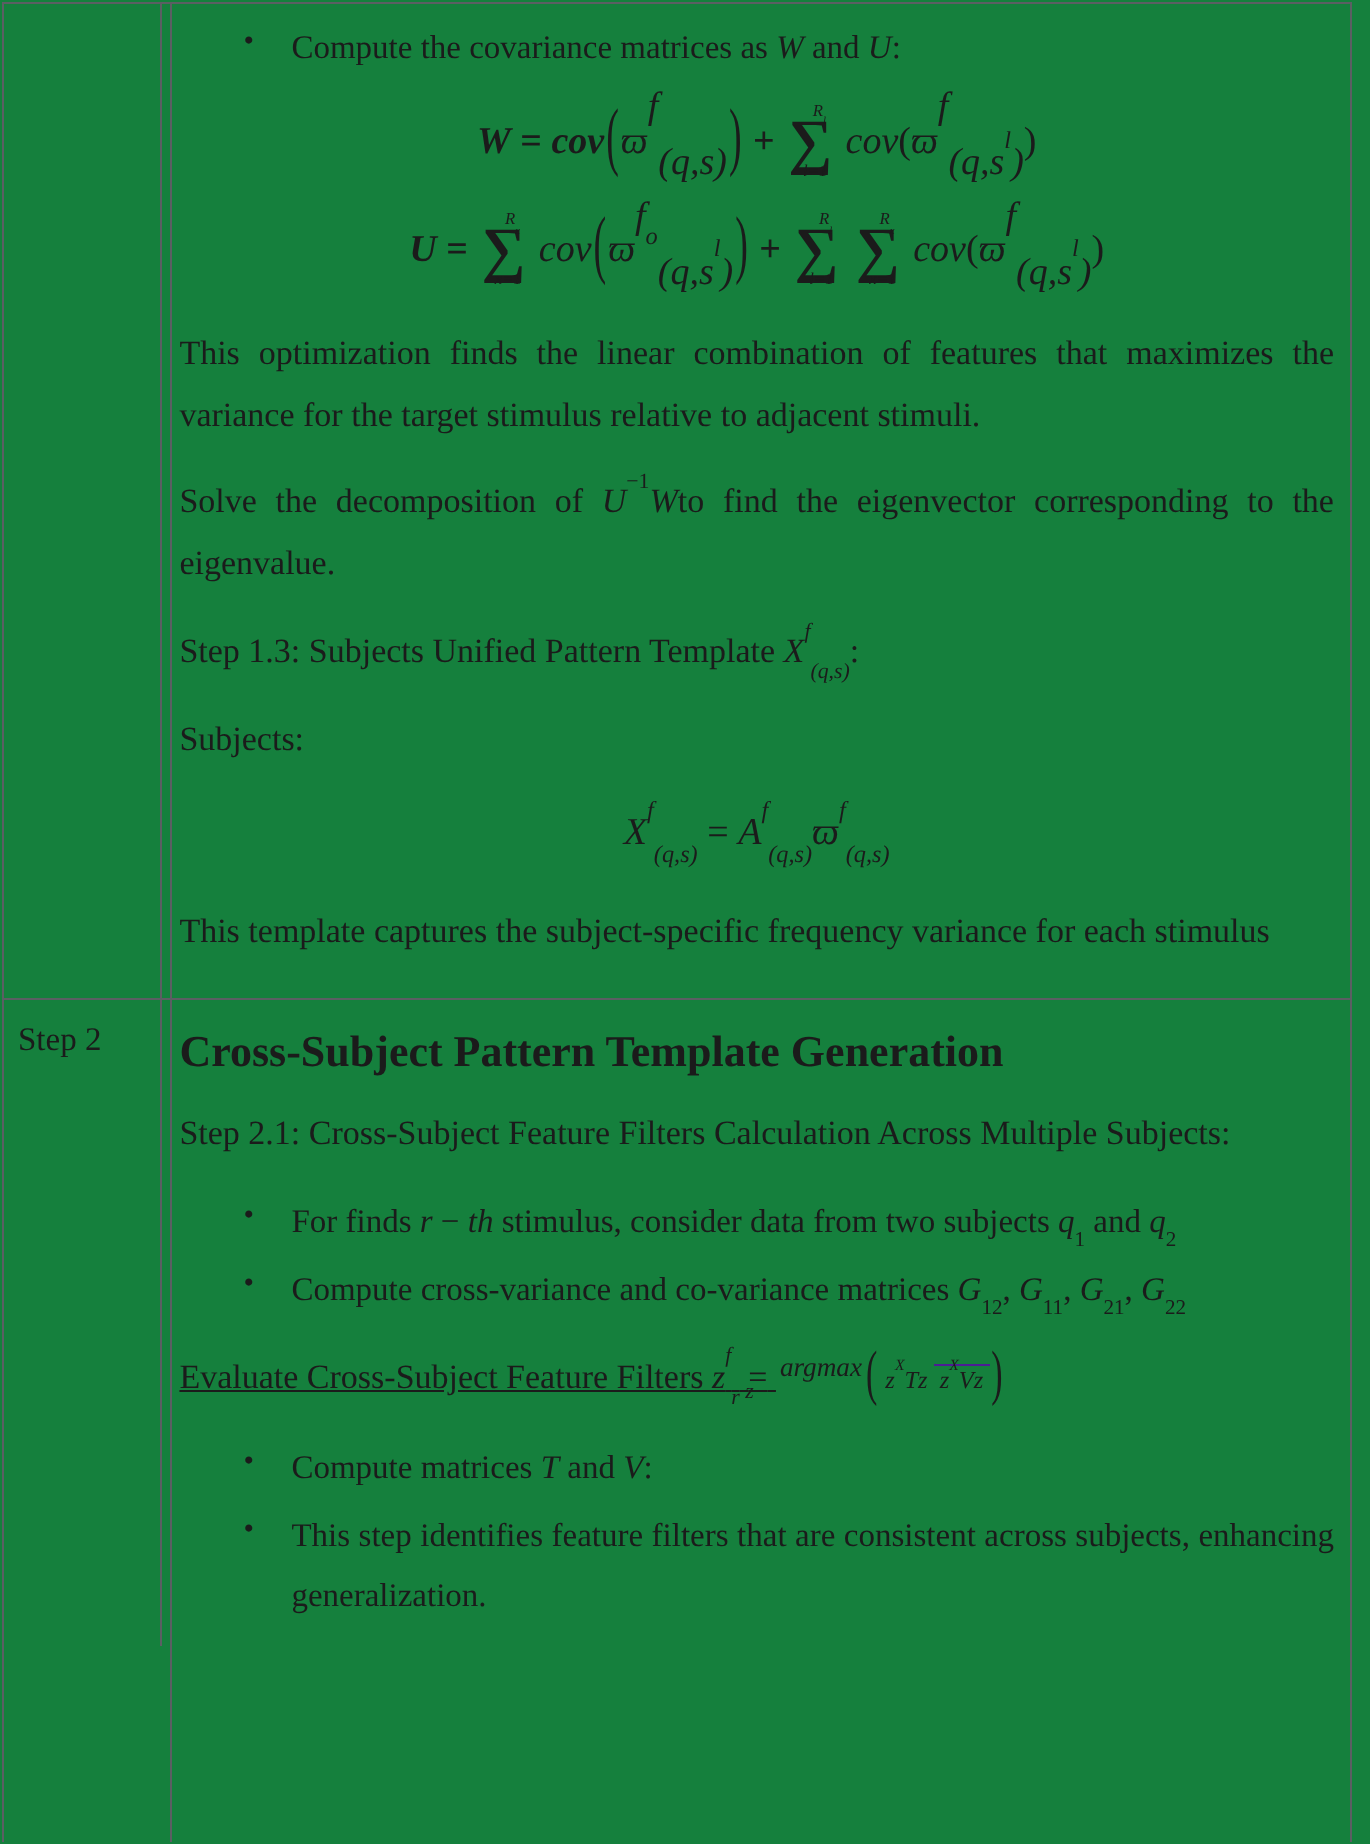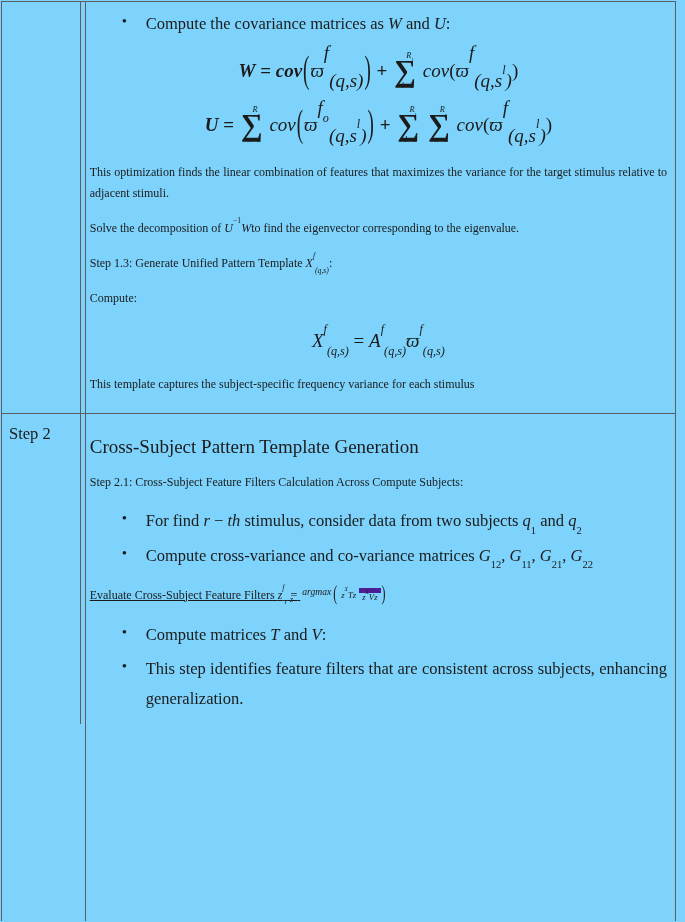--- a/index.html
+++ b/index.html
@@ -12,21 +12,21 @@
     height: 922px;
     font-family: "Liberation Serif", "DejaVu Serif", serif;
     color: #1b1b1b;
     overflow: hidden;
   }
 
   .page {
     position: relative;
     width: 685px;
     height: 922px;
-    background: #7dd3fc;
+    background: #15803d;
   }
 
   
   .doc-table {
     position: absolute;
     left: 1px;
     top: 1px;
     width: 675px;
     border-collapse: collapse;
     table-layout: fixed;
@@ -82,29 +82,29 @@
     padding: 7px 9px 4px 9px;
     font-size: 16.5px;
     line-height: 1.82;
   }
 
   
   p.para {
     margin: 0 0 13px 0;
     text-align: justify;
     text-justify: inter-word;
-    font-size: 12px;
+    font-size: 17px;
     line-height: 1.82;
   }
   p.para.nojust { text-align: left; }
 
   .heading-bold {
-    font-weight: normal;
-    font-size: 19px;
-    margin: 12px 0 10px 0;
+    font-weight: bold;
+    font-size: 22px;
+    margin: 2px 0 10px 0;
     line-height: 1.5;
   }
 
   ul.bul {
     margin: 0 0 6px 0;
     padding-left: 56px;
     list-style: none;
   }
   ul.bul li {
     position: relative;
@@ -191,21 +191,21 @@
 
   .frac {
     display: inline-flex;
     flex-direction: row;
     align-items: center;
     vertical-align: middle;
     font-size: 0.72em;
     margin: 0 1px;
   }
   .frac .num { padding: 0 3px; line-height: 1.15; }
-  .frac .den { padding: 0 3px; border-top: 5px solid #4c1d95; line-height: 1.15; }
+  .frac .den { padding: 0 3px; border-top: 1px solid #4c1d95; line-height: 1.15; }
 
   .tallparen {
     display: inline-block;
     transform: scaleY(1.8);
     font-style: normal;
     position: relative;
     top: -0.02em;
   }
 
   .nb { white-space: nowrap; }
@@ -266,23 +266,23 @@
                 <span class="sigma">∑</span>
                 <span class="lim bot">x=1</span>
               </span>
               <span class="math">cov</span><span class="math up">(</span><span class="math">ϖ</span><sup class="math">f</sup><sub class="math"><span>(q,s</span><sup>l</sup><span>)</span></sub><span class="math up">)</span>
             </div>
 
             <p class="para">This optimization finds the linear combination of features that maximizes the variance for the target stimulus relative to adjacent stimuli.</p>
 
             <p class="para"><span>Solve the decomposition of </span><span class="math nb"><span>U</span><sup class="up">−1</sup><span>W</span></span><span>to find the eigenvector corresponding to the eigenvalue.</span></p>
 
-            <p class="para nojust"><span>Step 1.3: Generate Unified Pattern Template </span><span class="math nb"><span>X</span><sup>f</sup><sub>(q,s)</sub></span><span>:</span></p>
-
-            <p class="para nojust">Compute:</p>
+            <p class="para nojust"><span>Step 1.3: Subjects Unified Pattern Template </span><span class="math nb"><span>X</span><sup>f</sup><sub>(q,s)</sub></span><span>:</span></p>
+
+            <p class="para nojust">Subjects:</p>
 
             <div class="display">
               <span class="math"><span>X</span><sup>f</sup><sub>(q,s)</sub></span>
               <span class="math up">=</span>
               <span class="math"><span>A</span><sup>f</sup><sub>(q,s)</sub></span><span class="math"><span>ϖ</span><sup>f</sup><sub>(q,s)</sub></span>
             </div>
 
             <p class="para nojust">This template captures the subject-specific frequency variance for each stimulus</p>
 
           </div>
@@ -291,24 +291,24 @@
 
       <tr class="row-sep">
         <td class="col-step">
           <div class="step-label">Step 2</div>
         </td>
         <td class="col-body">
           <div class="cell-body">
 
             <div class="heading-bold">Cross-Subject Pattern Template Generation</div>
 
-            <p class="para nojust">Step 2.1: Cross-Subject Feature Filters Calculation Across Compute Subjects:</p>
+            <p class="para nojust">Step 2.1: Cross-Subject Feature Filters Calculation Across Multiple Subjects:</p>
 
             <ul class="bul">
-              <li class="nojust"><span>For find </span><span class="math">r</span><span class="up"> − </span><span class="math">th</span><span> stimulus, consider data from two subjects </span><span class="math nb"><span>q</span><sub class="up">1</sub></span><span> and </span><span class="math nb"><span>q</span><sub class="up">2</sub></span></li>
+              <li class="nojust"><span>For finds </span><span class="math">r</span><span class="up"> − </span><span class="math">th</span><span> stimulus, consider data from two subjects </span><span class="math nb"><span>q</span><sub class="up">1</sub></span><span> and </span><span class="math nb"><span>q</span><sub class="up">2</sub></span></li>
 
               <li class="nojust"><span>Compute cross-variance and co-variance matrices </span><span class="math nb"><span>G</span><sub class="up">12</sub></span><span>, </span><span class="math nb"><span>G</span><sub class="up">11</sub></span><span>, </span><span class="math nb"><span>G</span><sub class="up">21</sub></span><span>, </span><span class="math nb"><span>G</span><sub class="up">22</sub></span></li>
             </ul>
 
             <p class="para nojust" style="margin-top:14px;margin-bottom:14px;text-decoration:underline;"><span>Evaluate Cross-Subject Feature Filters </span><span class="math nb"><span>z</span><sup>f</sup><sub>r</sub></span>
               <span class="math up">=</span>
               <span class="argmaxop">
                 <span class="amtop">argmax</span>
                 <span class="ambot">z</span>
               </span><span class="tallparen math up">(</span><span class="frac">

